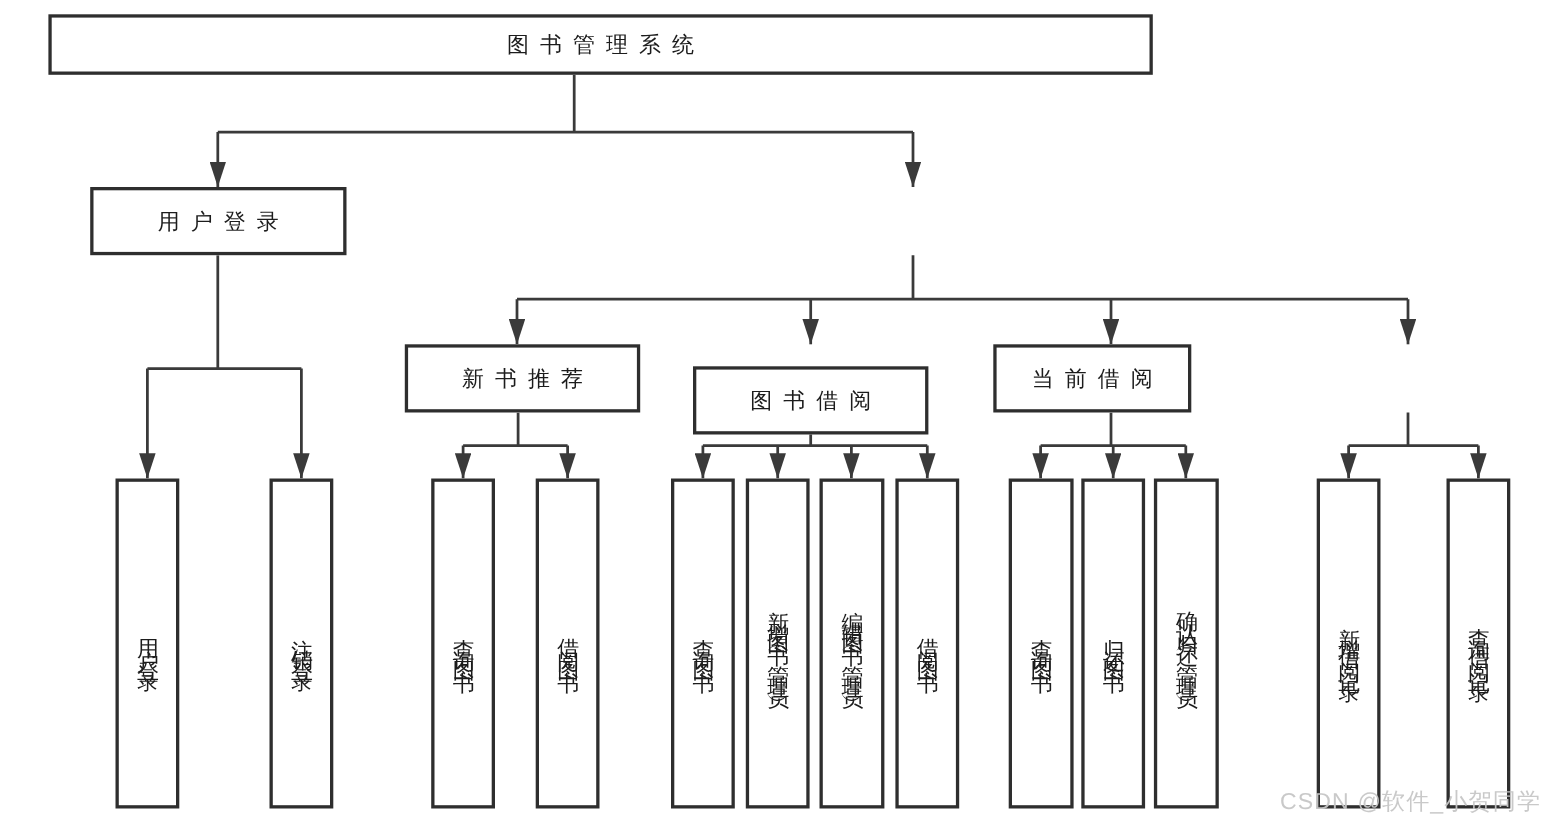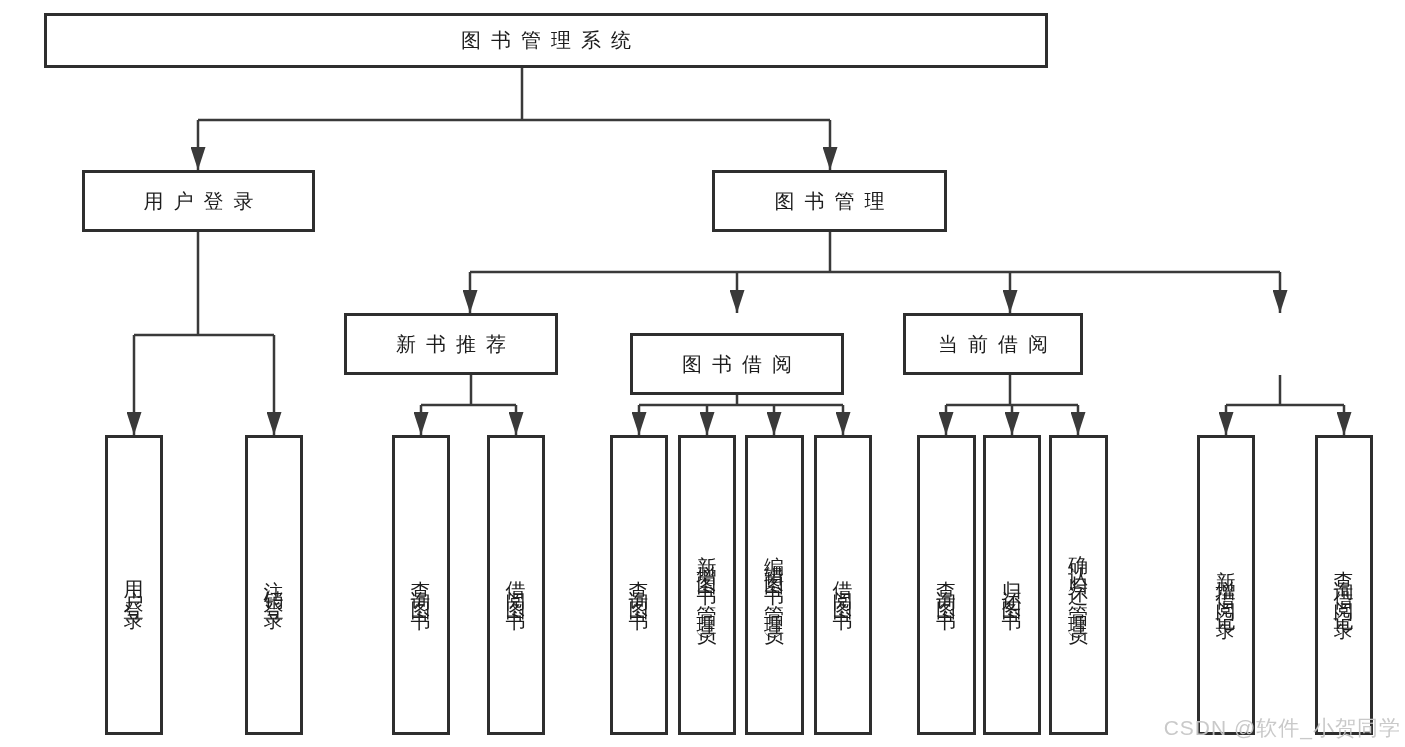--- a/index.html
+++ b/index.html
@@ -110,23 +110,22 @@
         <path d="M1280 375 V405 M1226 405 H1344"></path>
         <line x1="1226" y1="405" x2="1226" y2="435" marker-end="url(#arrow)"></line>
         <line x1="1344" y1="405" x2="1344" y2="435" marker-end="url(#arrow)"></line>
       </g>
     </g>
   </svg>
 
   <div class="node h-node" style="left:20px; top:13px; width:1004px; height:55px;margin-left:24px;">图书管理系统</div>
 
   <div class="node h-node" style="left:82px; top:170px; width:233px; height:62px;">用户登录</div>
-  <div class="node h-node" style="left:712px; top:170px; width:235px; height:62px;">图书管理</div>
 
-  <div class="node h-node" style="left:344px; top:313px; width:214px; height:62px;">新书推荐</div>
+  <div class="node h-node" style="left:368px; top:313px; width:214px; height:62px;">新书推荐</div>
   <div class="node h-node" style="left:630px; top:313px; width:214px; height:62px;margin-top:20px;">图书借阅</div>
   <div class="node h-node" style="left:903px; top:313px; width:180px; height:62px;">当前借阅</div>
 
   <div class="node v-node" style="left:105px; top:435px; width:58px; height:300px;">
     <span class="vtext">用户登录</span>
   </div>
   <div class="node v-node" style="left:245px; top:435px; width:58px; height:300px;">
     <span class="vtext">注销登录</span>
   </div>
   <div class="node v-node" style="left:392px; top:435px; width:58px; height:300px;">

